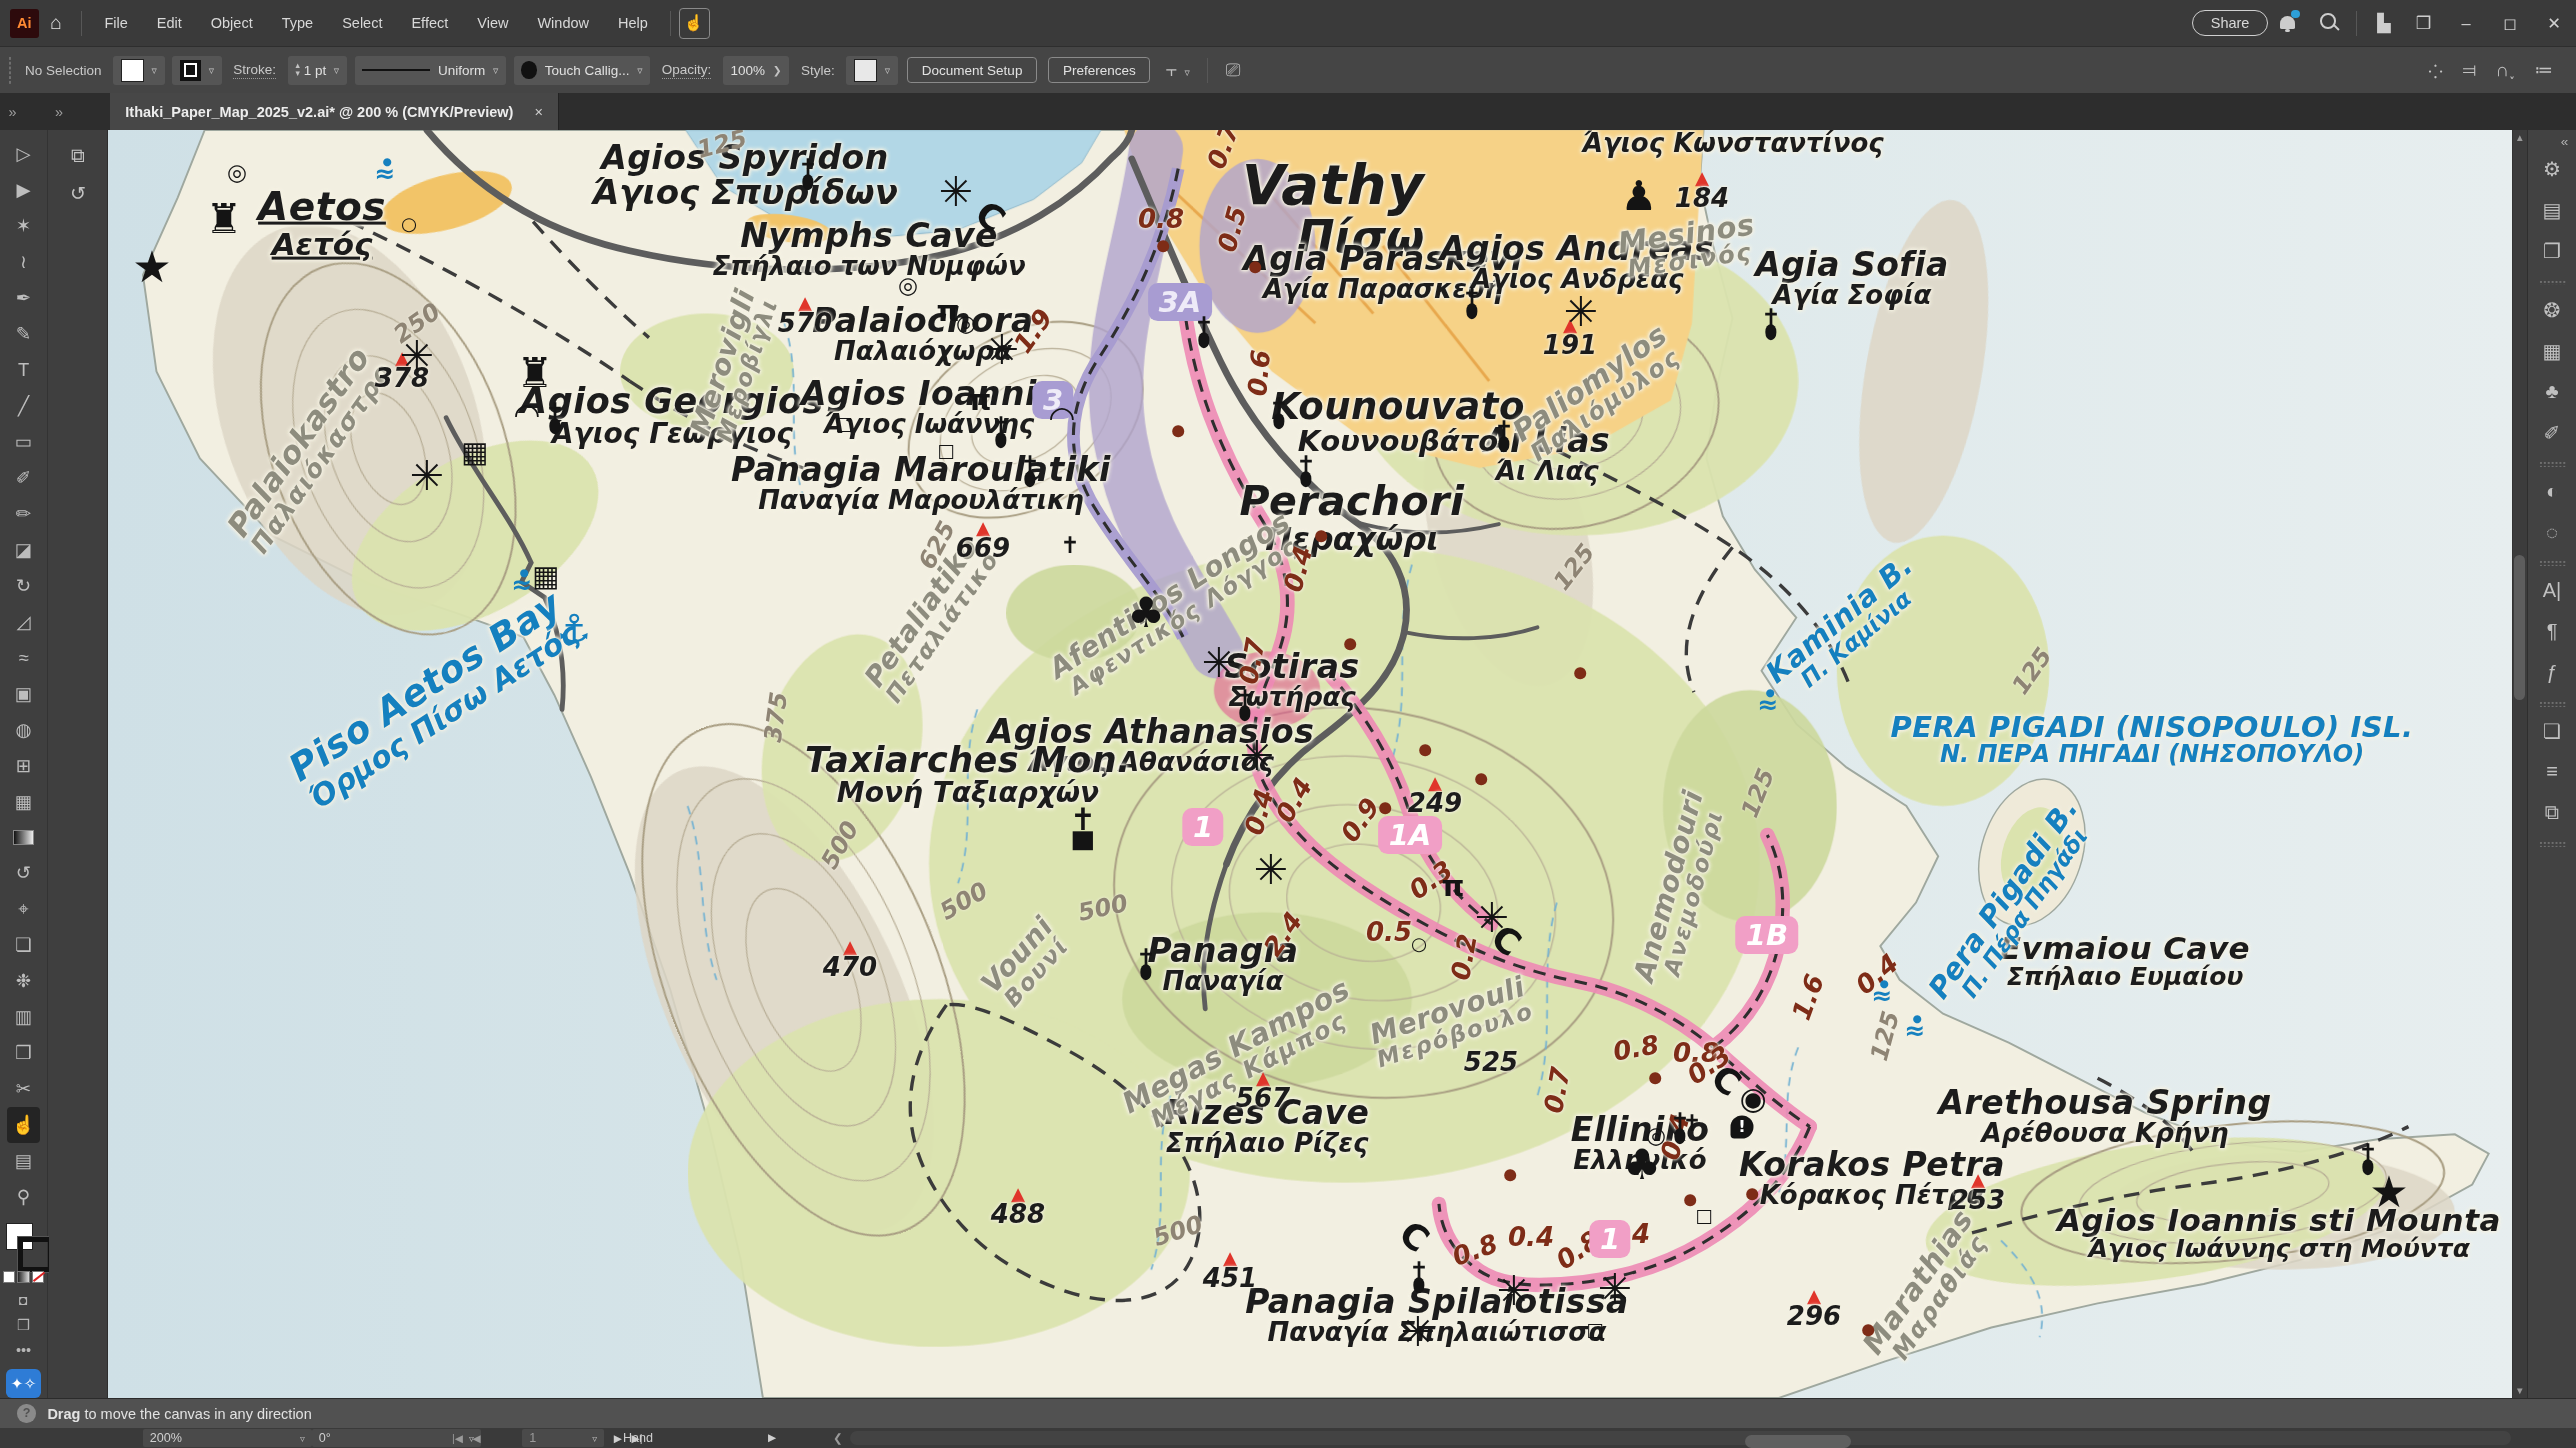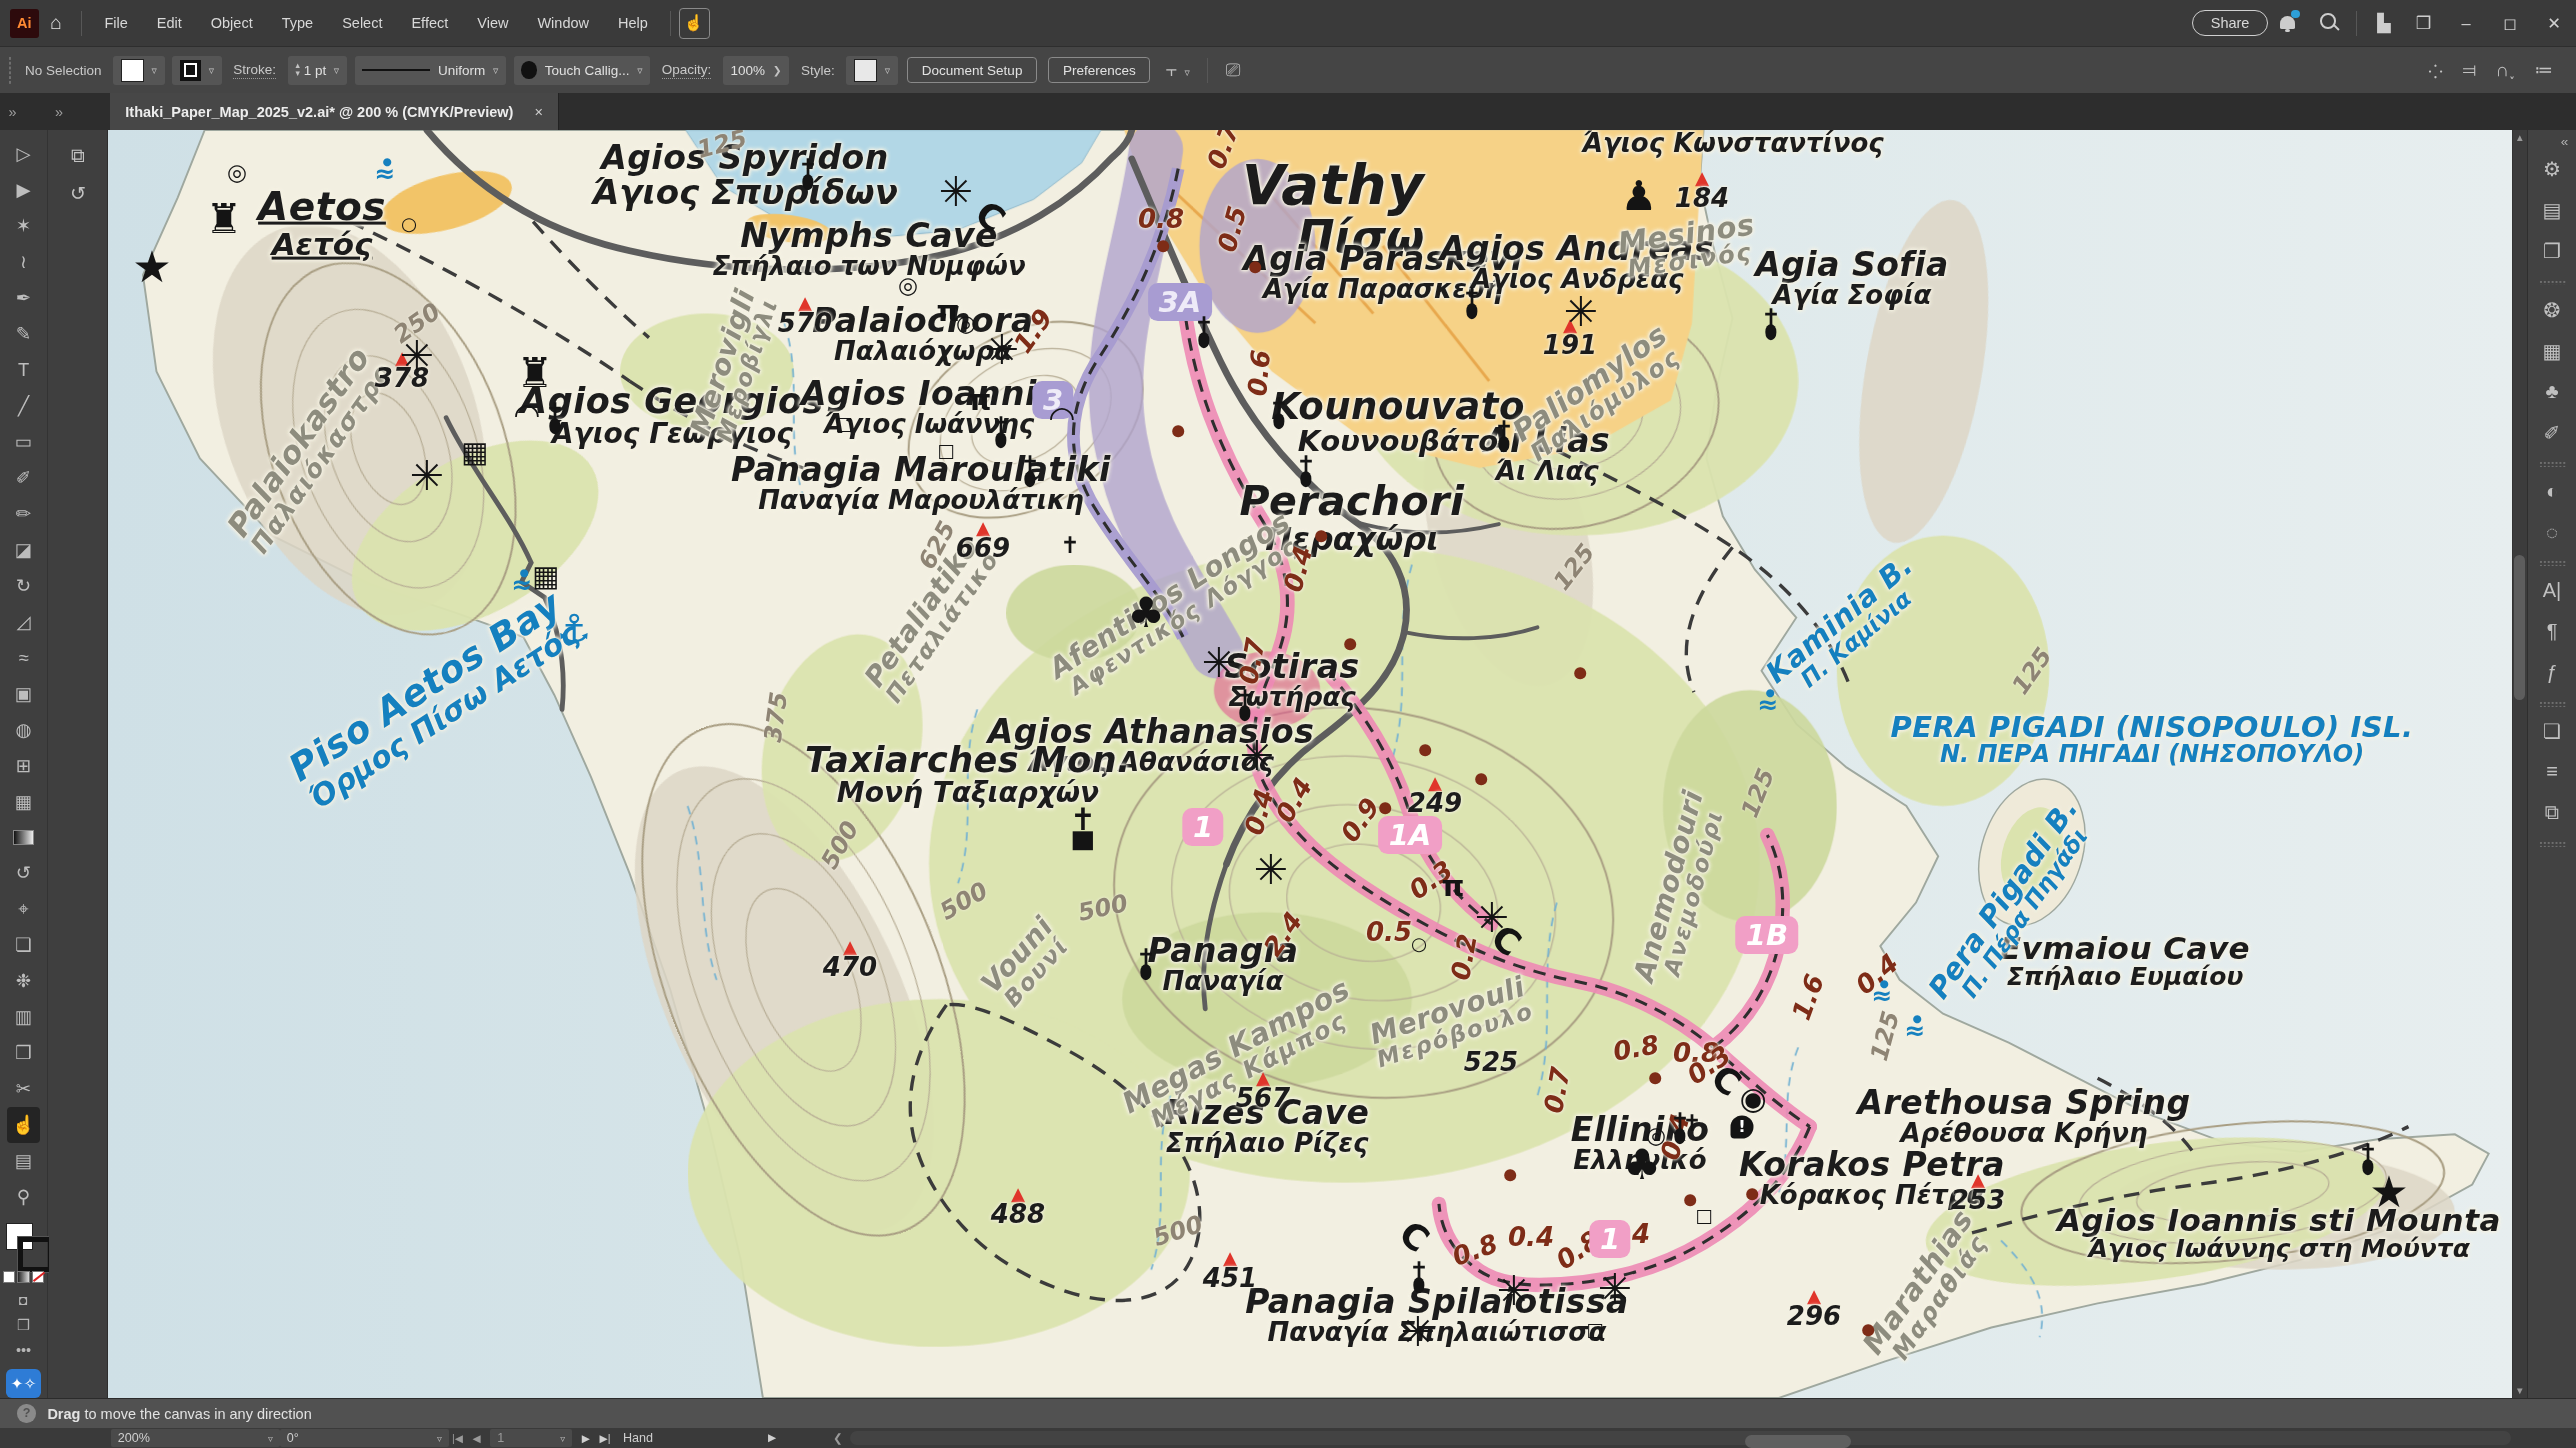--- a/index.html
+++ b/index.html
@@ -119,21 +119,21 @@
   #rightdock{position:absolute;right:0;top:0;width:49px;height:1268px;background:#424242;border-left:1px solid #2e2e2e;
     display:flex;flex-direction:column;align-items:center;padding-top:3.9px;box-sizing:border-box;}
   #rd-collapse{color:#b5b5b5;font-size:13.5px;align-self:flex-end;margin-right:7.7px;}
   .rd-grip{width:27px;height:5.8px;margin:7.7px 0 3.9px;background-image:radial-gradient(#6e6e6e 1px,transparent 1.2px);background-size:3.9px 3.9px;}
   .rd-icon{width:35px;height:41px;display:flex;align-items:center;justify-content:center;color:#c0c0c0;font-size:20px;}
   
   #hintbar{top:1399px;height:29px;background:#515151;display:flex;align-items:center;color:#e2e2e2;font-size:14.5px;}
   #hint-q{width:18.4px;height:18.4px;border-radius:50%;background:#8a8a8a;color:#515151;font-weight:bold;font-size:12.6px;
     display:flex;align-items:center;justify-content:center;margin:0 11.6px 0 17.4px;}
   #statusbar{top:1428px;height:21px;background:#3a3a3a;color:#cfcfcf;font-size:12.6px;}
-  .sb-field{position:absolute;top:1px;height:18.4px;background:#4a4a4a;display:flex;align-items:center;padding:0 6.8px;border-radius:1.9px;}
+  .sb-field{position:absolute;top:1px;height:18.4px;background:#4a4a4a;display:flex;align-items:center;padding:0 6.8px;border-radius:1.9px;margin-left:32px;}
   .sb-chev{color:#b5b5b5;font-size:9.7px;margin-left:13.5px;}
   .sb-nav{position:absolute;top:1px;height:18.4px;display:flex;align-items:center;color:#9a9a9a;font-size:10.6px;gap:9.7px;}
   #sb-track{position:absolute;left:850px;right:65px;top:2.9px;height:14.5px;background:#434343;border-radius:7.7px;}
   #sb-thumb{position:absolute;left:895px;top:3.9px;width:106px;height:13.5px;background:#5f5f5f;border-radius:6.8px;}
 </style>
 </head>
 <body>
 
 <div class="row" id="menubar">
   <div id="ai-logo">Ai</div>
@@ -499,21 +499,21 @@
           <div class="l2" style="font-size: 26px;">Σπήλαιο Ρίζες</div>
         </div>
         <div class="map-label lc-k" style="left: 1532px; top: 1014px; transform: translate(-50%, -50%) rotate(0deg);">
           <div class="l1" style="font-size: 33px;">Elliniko</div>
           <div class="l2" style="font-size: 26px;">Ελληνικό</div>
         </div>
         <div class="map-label lc-k" style="left: 1764px; top: 1049px; transform: translate(-50%, -50%) rotate(0deg);">
           <div class="l1" style="font-size: 33px;">Korakos Petra</div>
           <div class="l2" style="font-size: 26px;">Κόρακος Πέτρα</div>
         </div>
-        <div class="map-label lc-k" style="left: 1916px; top: 987px; transform: translate(-50%, -50%) rotate(0deg);">
+        <div class="map-label lc-k" style="left: 1997px; top: 987px; transform: translate(-50%, -50%) rotate(0deg);">
           <div class="l1" style="font-size: 33px;">Arethousa Spring</div>
           <div class="l2" style="font-size: 26px;">Αρέθουσα Κρήνη</div>
         </div>
         <div class="map-label lc-k" style="left: 2017px; top: 831px; transform: translate(-50%, -50%) rotate(0deg);">
           <div class="l1" style="font-size: 31px;">Evmaiou Cave</div>
           <div class="l2" style="font-size: 25px;">Σπήλαιο Ευμαίου</div>
         </div>
         <div class="map-label lc-k" style="left: 2171px; top: 1103px; transform: translate(-50%, -50%) rotate(0deg);">
           <div class="l1" style="font-size: 31px;">Agios Ioannis sti Mounta</div>
           <div class="l2" style="font-size: 25px;">Άγιος Ιωάννης στη Μούντα</div>

